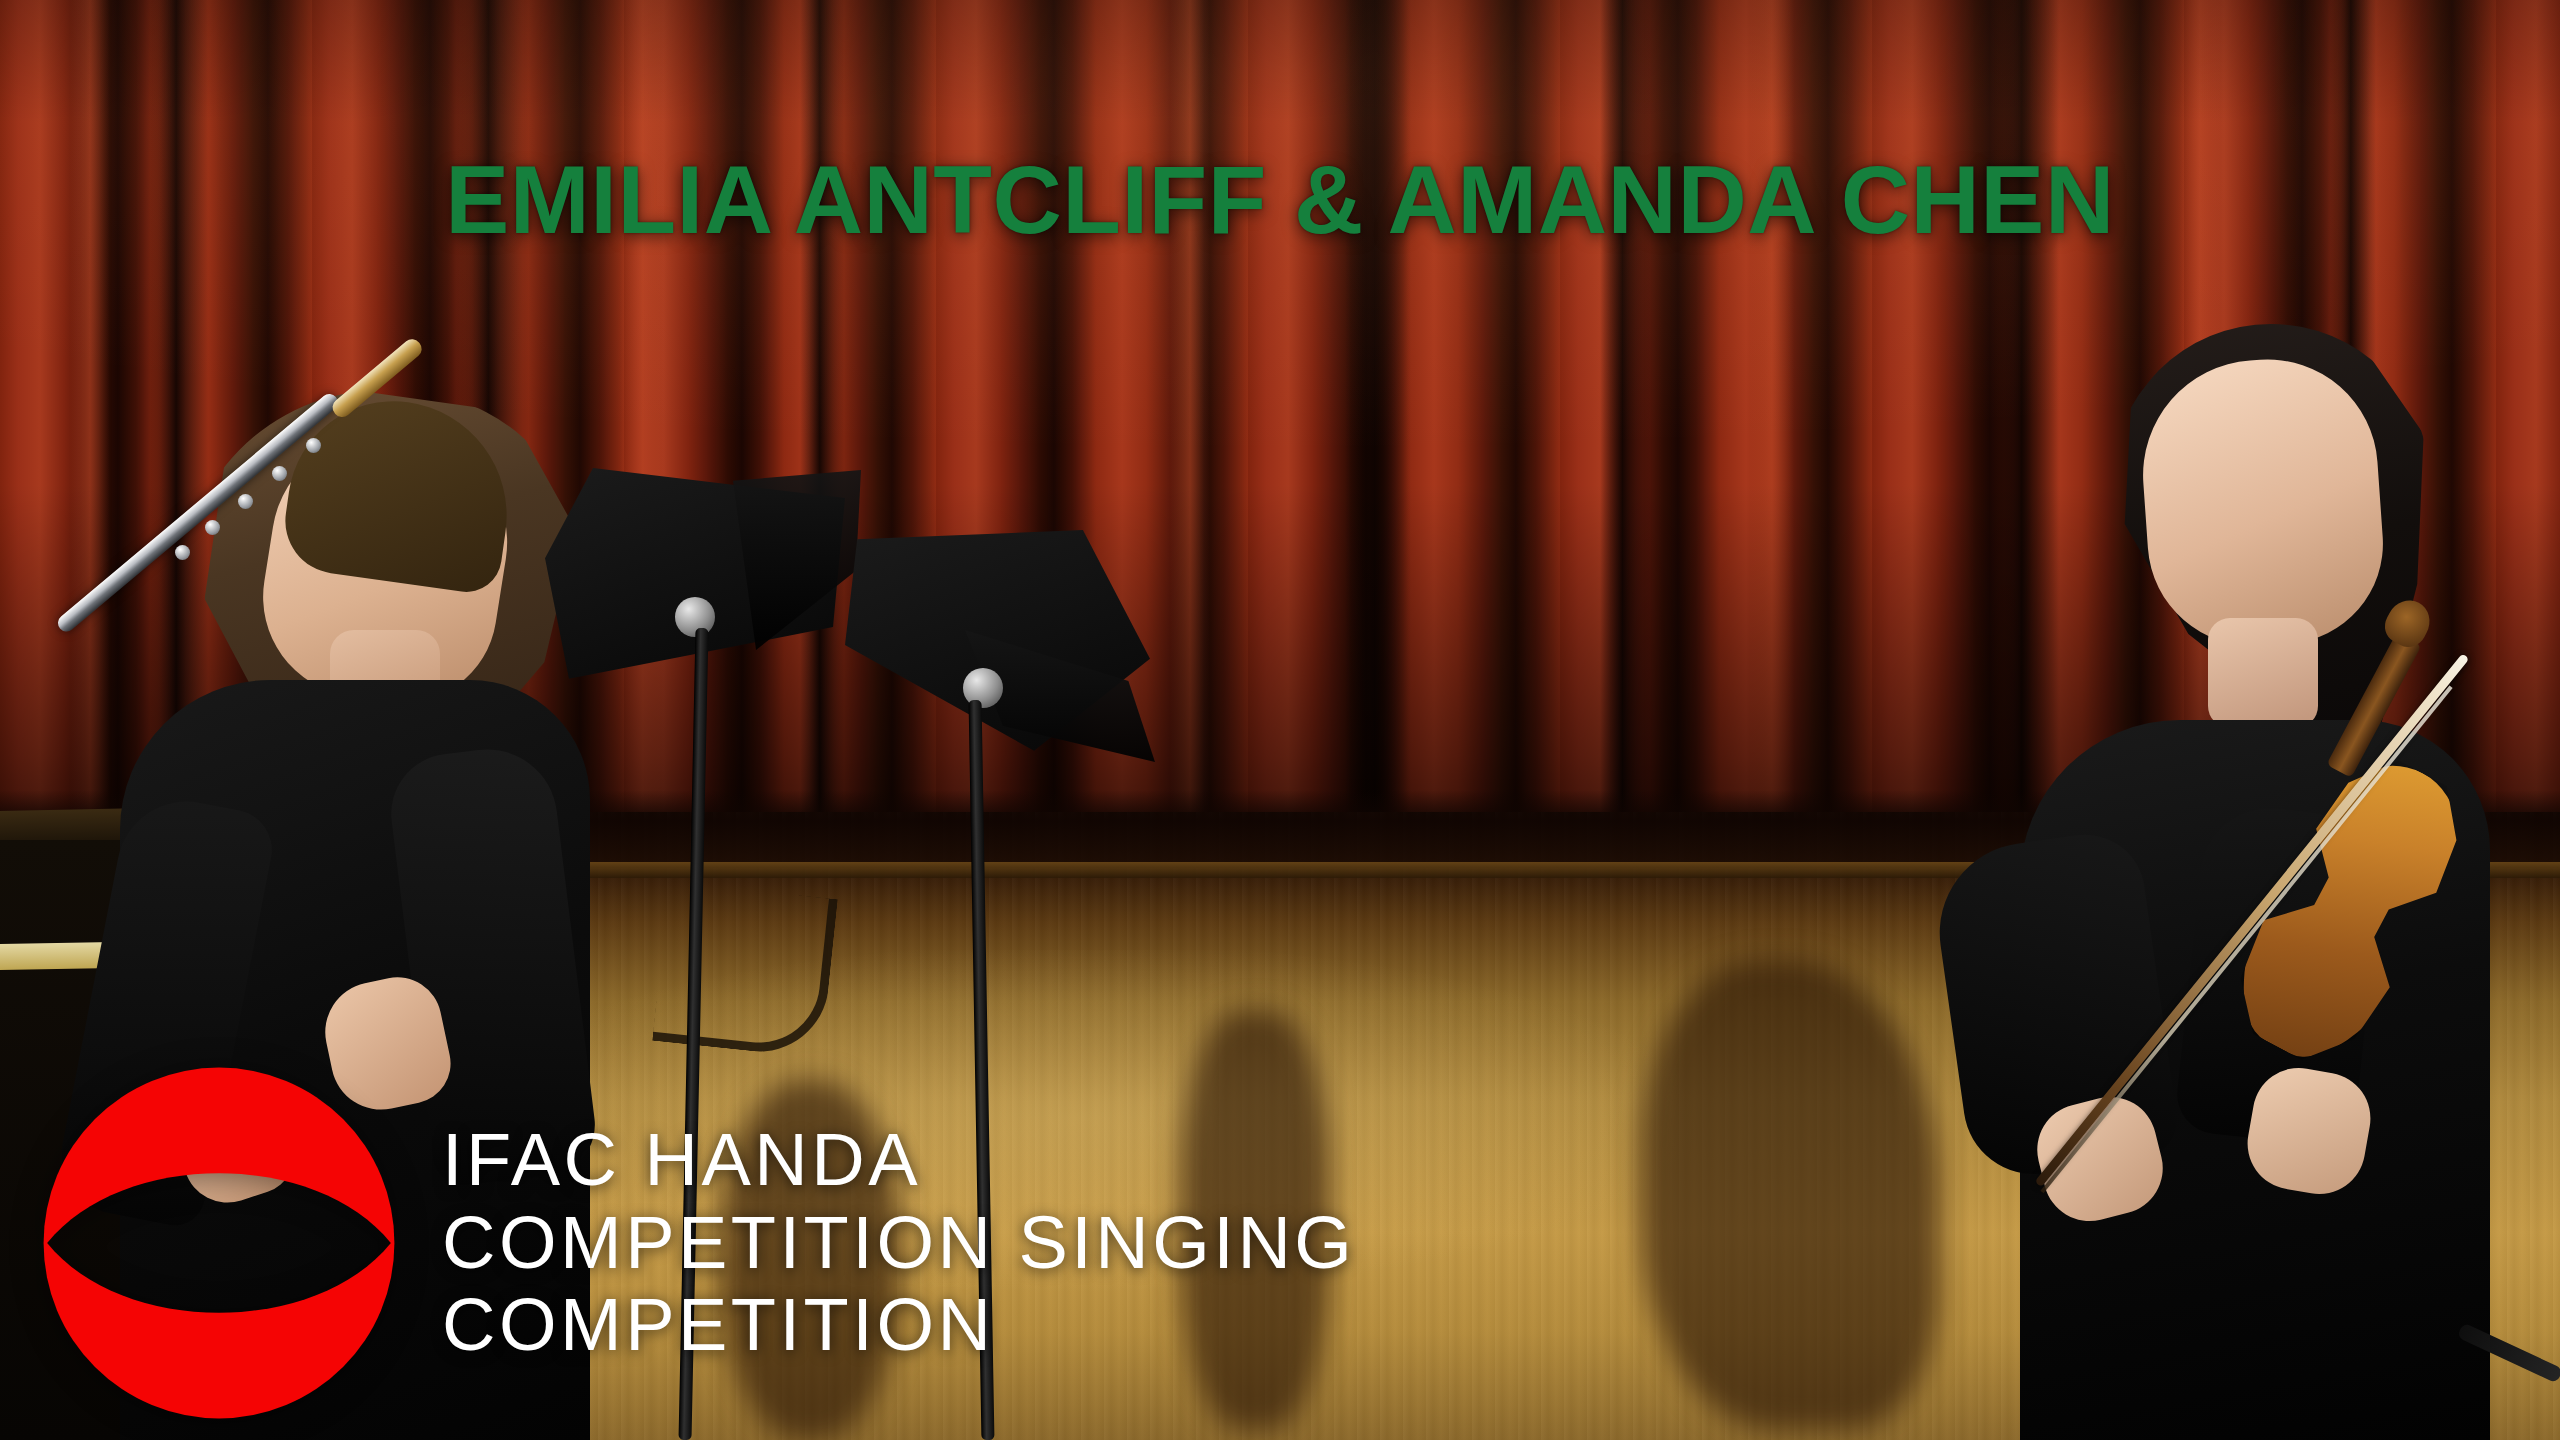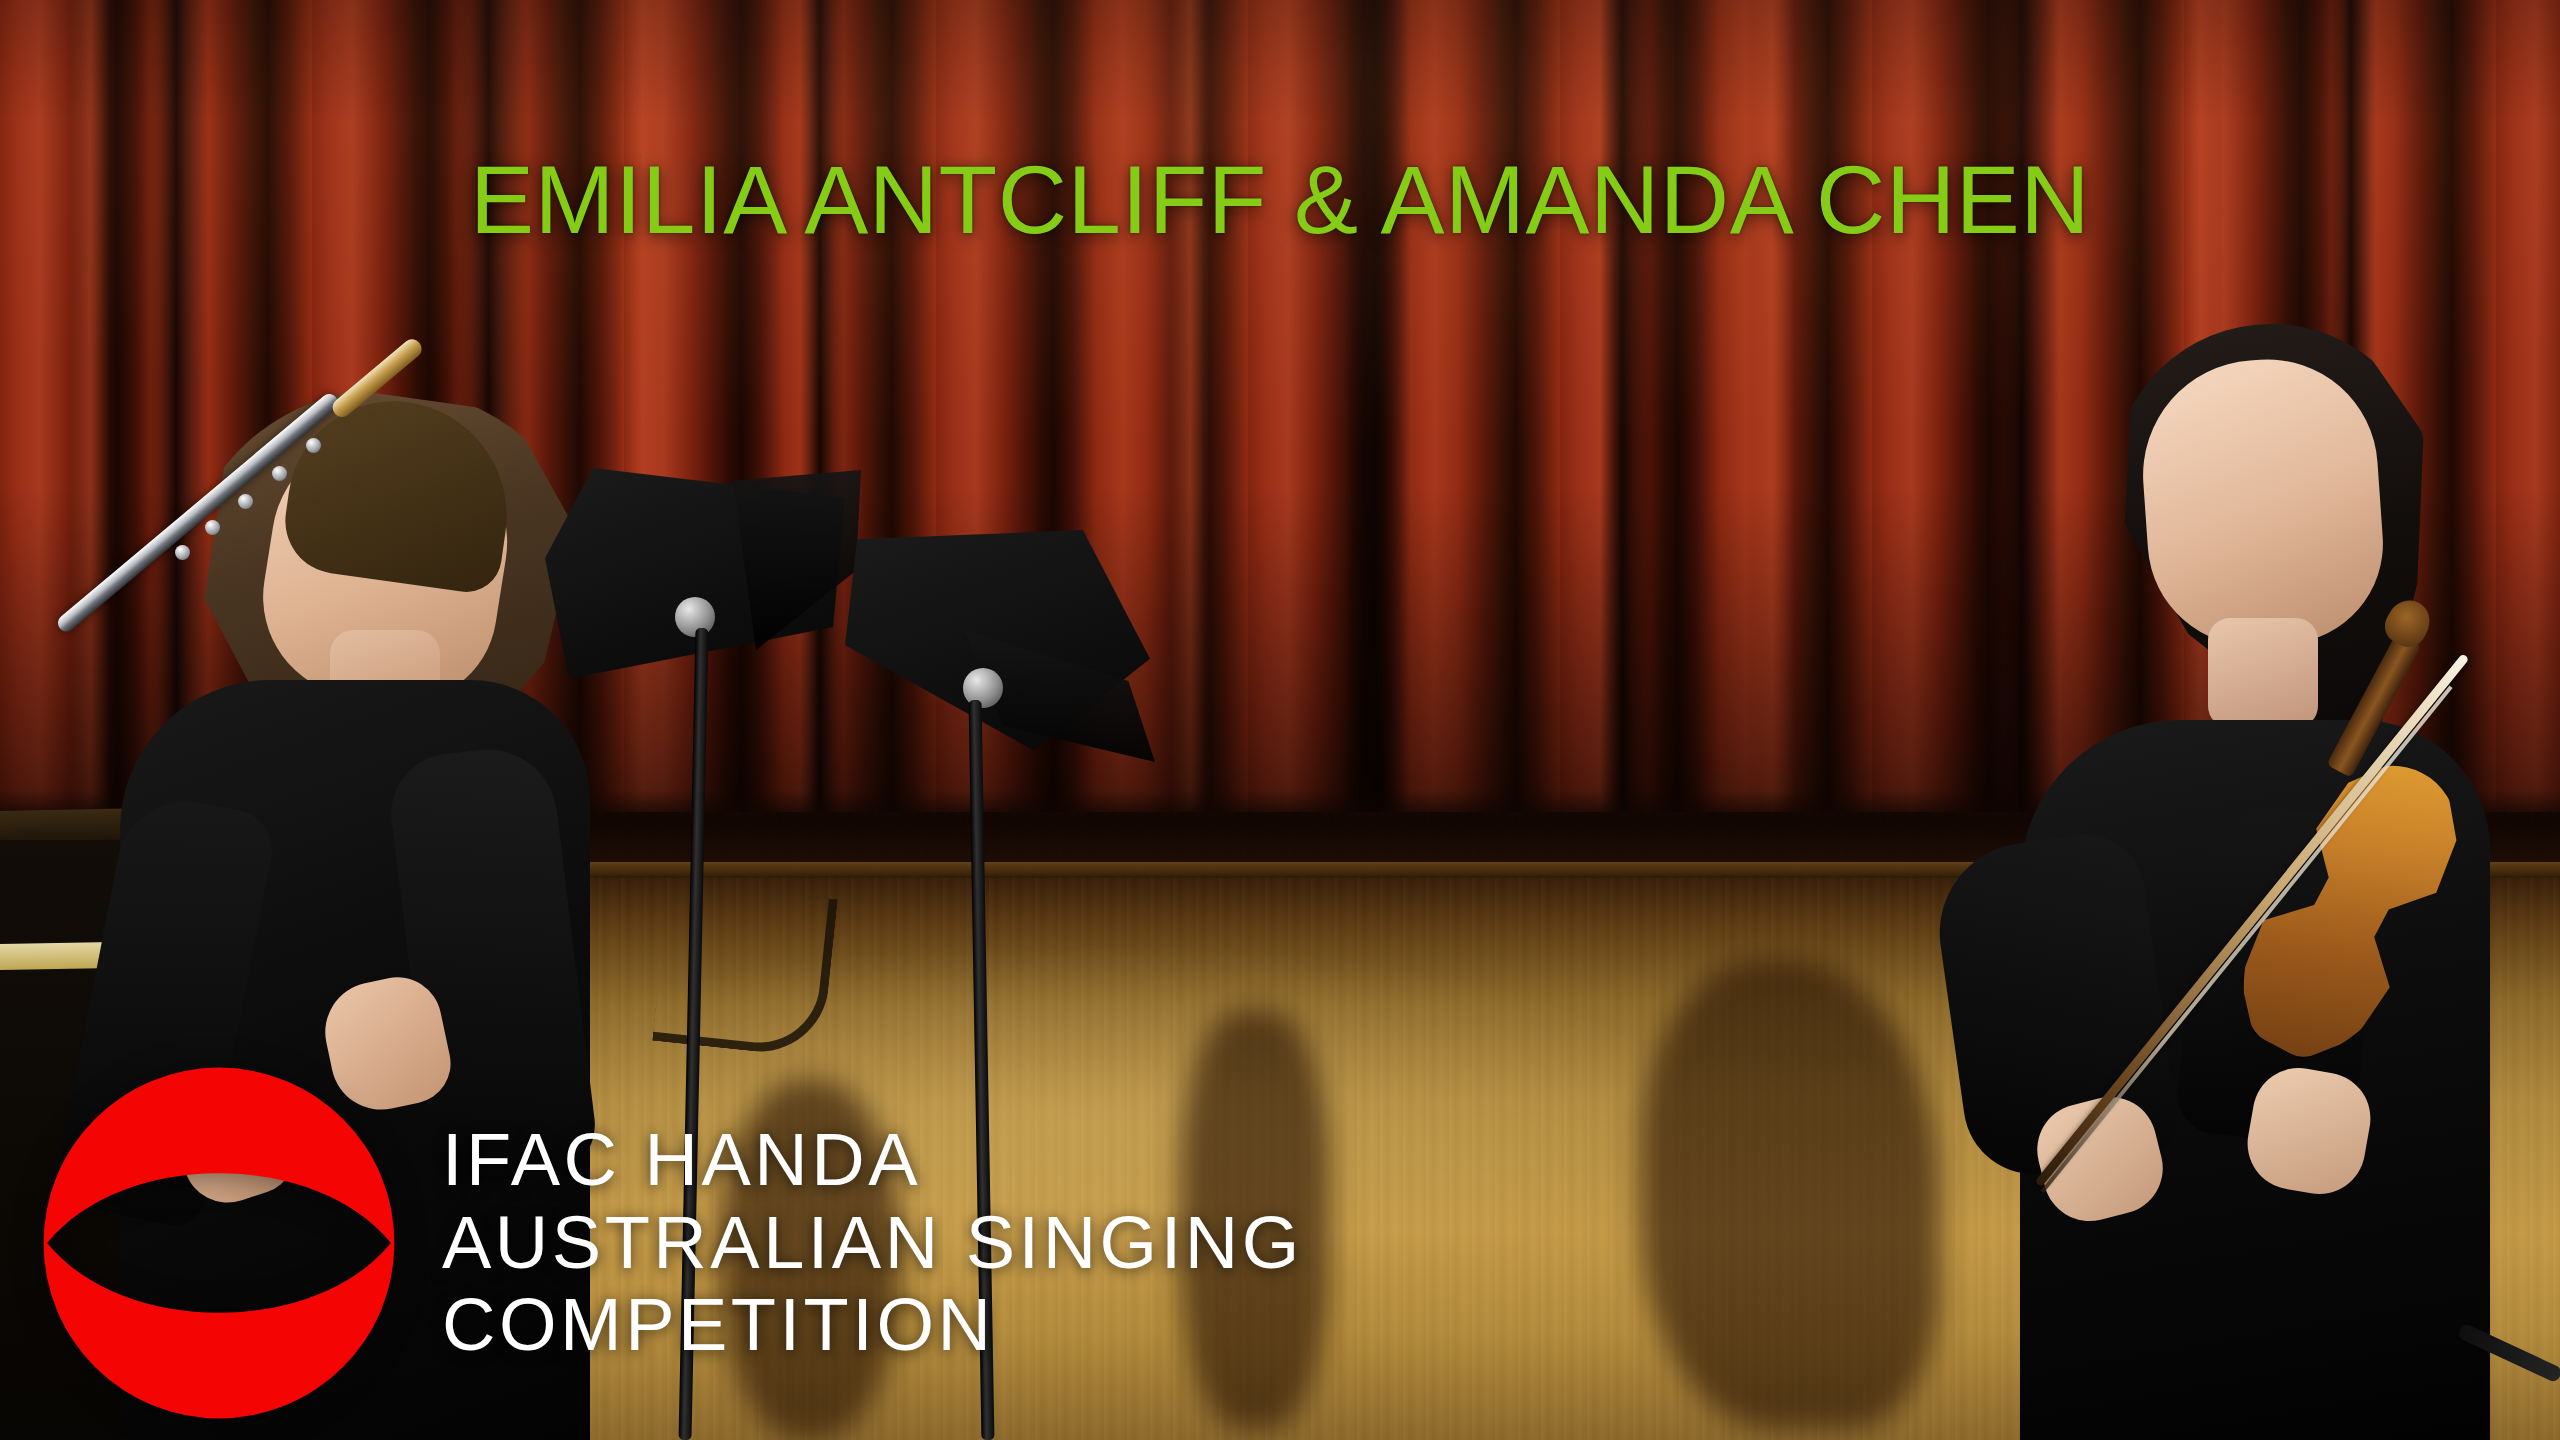--- a/index.html
+++ b/index.html
@@ -155,21 +155,21 @@
   .stand .knob{position:absolute;width:40px;height:40px;border-radius:50%;
     background:radial-gradient(circle at 34% 30%,#e8e8e8,#8f8f8f 55%,#3a3a3a);}
   .stand .lip{position:absolute;background:linear-gradient(180deg,#151515,#000);}
 
   #stand1{left:545px;top:460px;width:420px;height:980px;}
   #stand2{left:845px;top:510px;width:420px;height:930px;}
 
   
   .title{
     position:absolute;left:0;top:152px;width:2560px;text-align:center;
-    color:#84cc16;font-weight:400;font-size:96px;letter-spacing:.5px;line-height:1;
+    color:#15803d;font-weight:700;font-size:96px;letter-spacing:.5px;line-height:1;
     text-shadow:0 3px 16px rgba(0,0,0,.62), 0 0 3px rgba(0,0,0,.45);
     white-space:nowrap;
   }
   .subtitle{
     position:absolute;left:0;top:318px;width:2560px;text-align:center;
     color:#fff;font-weight:400;font-size:92px;letter-spacing:3px;line-height:1;
     text-shadow:0 3px 16px rgba(0,0,0,.6);
     white-space:nowrap;
   }
   .lockup{position:absolute;left:40px;bottom:18px;display:flex;align-items:center;gap:44px;}
@@ -278,18 +278,18 @@
           <mask id="eyeMask">
             <rect x="0" y="0" width="200" height="200" fill="#fff"></rect>
             <path d="M4 100 C 46 48, 154 48, 196 100 C 154 152, 46 152, 4 100 Z" fill="#000"></path>
           </mask>
         </defs>
         <circle cx="100" cy="100" r="98" fill="#F50404" mask="url(#eyeMask)"></circle>
       </svg>
     </div>
     <div class="org">
       <div>IFAC HANDA</div>
-      <div>AUSTRALIAN SINGING</div>
+      <div>COMPETITION SINGING</div>
       <div>COMPETITION</div>
     </div>
   </div>
 
 </div>
 
 </body></html>

